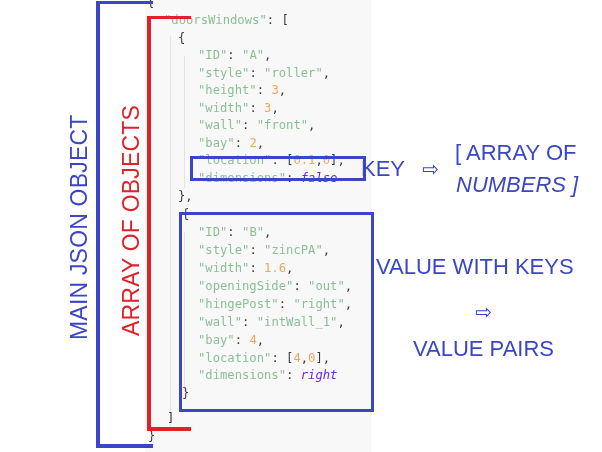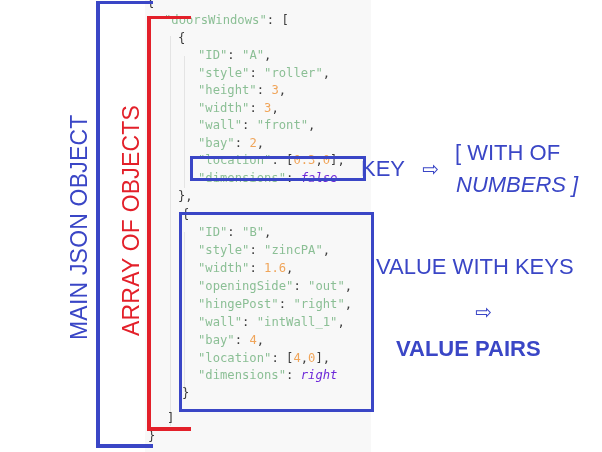--- a/index.html
+++ b/index.html
@@ -55,21 +55,21 @@
   <div class="line" style="left:147px; top:-6px;"><span class="p">{</span></div>
   <div class="line" style="left:164px; top:12px;"><span class="k">"doorsWindows"</span><span class="p">: </span><span class="p">[</span></div>
   <div class="line" style="left:178px; top:30px;"><span class="p">{</span></div>
 
   <div class="line" style="left:198px; top:47px;"><span class="k">"ID"</span><span class="p">: </span><span class="s">"A"</span><span class="p">,</span></div>
   <div class="line" style="left:198px; top:65px;"><span class="k">"style"</span><span class="p">: </span><span class="s">"roller"</span><span class="p">,</span></div>
   <div class="line" style="left:198px; top:82px;"><span class="k">"height"</span><span class="p">: </span><span class="n">3</span><span class="p">,</span></div>
   <div class="line" style="left:198px; top:100px;"><span class="k">"width"</span><span class="p">: </span><span class="n">3</span><span class="p">,</span></div>
   <div class="line" style="left:198px; top:117px;"><span class="k">"wall"</span><span class="p">: </span><span class="s">"front"</span><span class="p">,</span></div>
   <div class="line" style="left:198px; top:135px;"><span class="k">"bay"</span><span class="p">: </span><span class="n">2</span><span class="p">,</span></div>
-  <div class="line" style="left:198px; top:152px;"><span class="k">"location"</span><span class="p">: [</span><span class="n">0.3</span><span class="p">,</span><span class="n">0</span><span class="p">]</span><span class="p">,</span></div>
+  <div class="line" style="left:198px; top:152px;"><span class="k">"location"</span><span class="p">: [</span><span class="n">0.1</span><span class="p">,</span><span class="n">0</span><span class="p">]</span><span class="p">,</span></div>
   <div class="line" style="left:198px; top:170px;"><span class="k">"dimensions"</span><span class="p">: </span><span class="b">false</span></div>
   <div class="line" style="left:178px; top:188px;"><span class="p">},</span></div>
 
   <div class="line" style="left:182px; top:206px;"><span class="p">{</span></div>
   <div class="line" style="left:198px; top:224px;"><span class="k">"ID"</span><span class="p">: </span><span class="s">"B"</span><span class="p">,</span></div>
   <div class="line" style="left:198px; top:242px;"><span class="k">"style"</span><span class="p">: </span><span class="s">"zincPA"</span><span class="p">,</span></div>
   <div class="line" style="left:198px; top:260px;"><span class="k">"width"</span><span class="p">: </span><span class="n">1.6</span><span class="p">,</span></div>
   <div class="line" style="left:198px; top:278px;"><span class="k">"openingSide"</span><span class="p">: </span><span class="s">"out"</span><span class="p">,</span></div>
   <div class="line" style="left:198px; top:296px;"><span class="k">"hingePost"</span><span class="p">: </span><span class="s">"right"</span><span class="p">,</span></div>
   <div class="line" style="left:198px; top:314px;"><span class="k">"wall"</span><span class="p">: </span><span class="s">"intWall_1"</span><span class="p">,</span></div>
@@ -88,18 +88,18 @@
 
 <div class="frame blue" style="left:190px; top:156px; width:176px; height:25px; border:3px solid #3a46c6;"></div>
 
 <div class="frame blue" style="left:179px; top:212px; width:195px; height:200px; border:3px solid #3a46c6;"></div>
 
 <div class="vlabel" style="left:66px; top:340px; color:#3a46c6;">MAIN JSON OBJECT</div>
 <div class="vlabel" style="left:118px; top:336px; color:#e3202a;">ARRAY OF OBJECTS</div>
 
 <div class="label" style="left:361px; top:156px;">KEY</div>
 <div class="arrow" style="left:422px; top:157px;">⇨</div>
-<div class="label" style="left:455px; top:140px;">[ WITH OF</div>
+<div class="label" style="left:455px; top:140px;">[ ARRAY OF</div>
 <div class="label" style="left:456px; top:172px;font-style:italic;">NUMBERS ]</div>
 
 <div class="label" style="left:376px; top:254px;">VALUE WITH KEYS</div>
 <div class="arrow" style="left:475px; top:300px;">⇨</div>
-<div class="label" style="left:396px; top:336px;font-weight:bold;">VALUE PAIRS</div>
+<div class="label" style="left:413px; top:336px;">VALUE PAIRS</div>
 
 </body></html>

